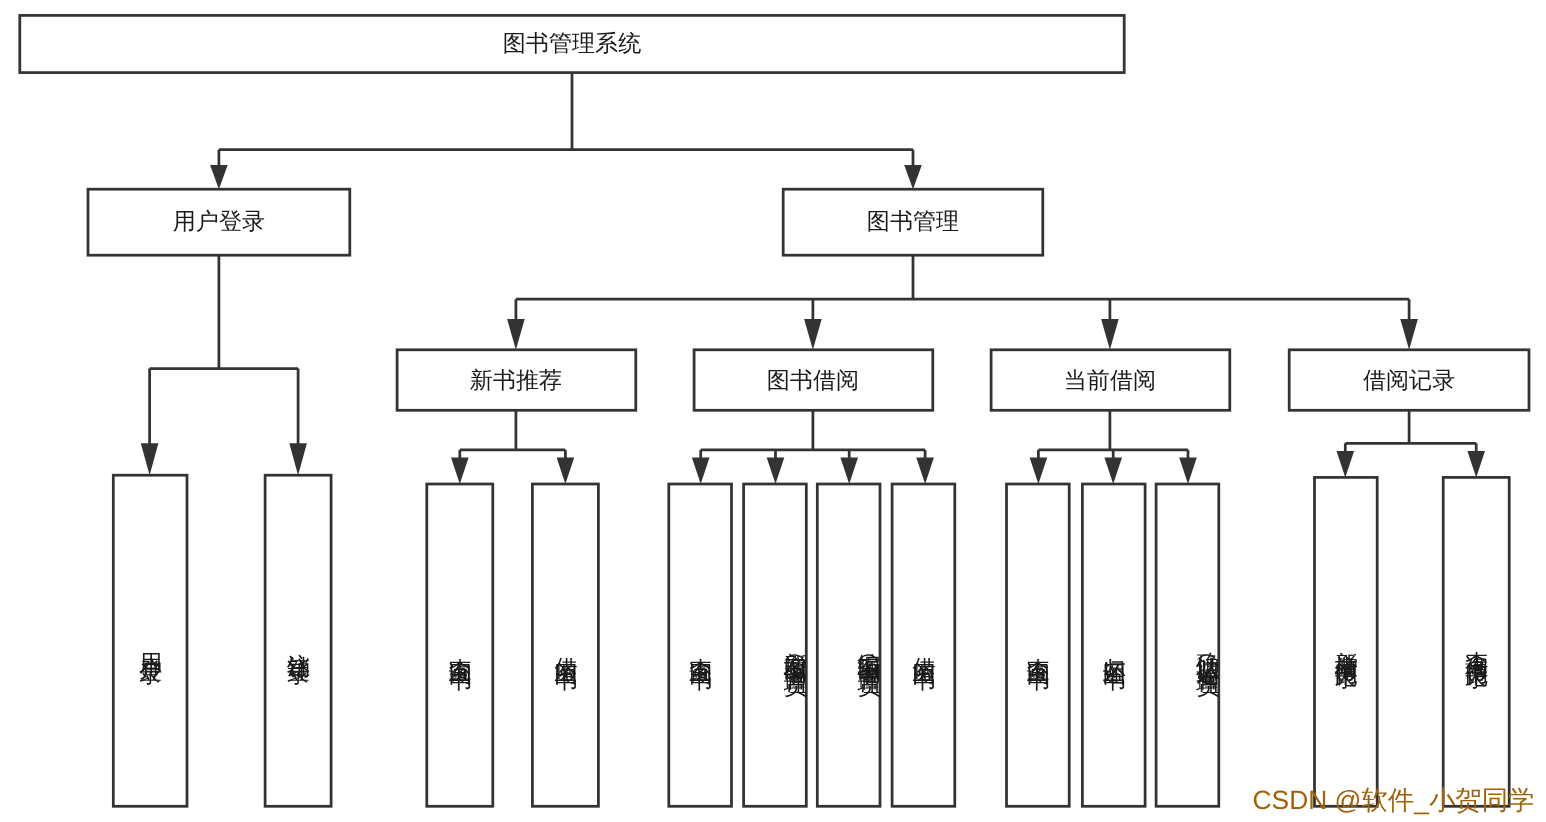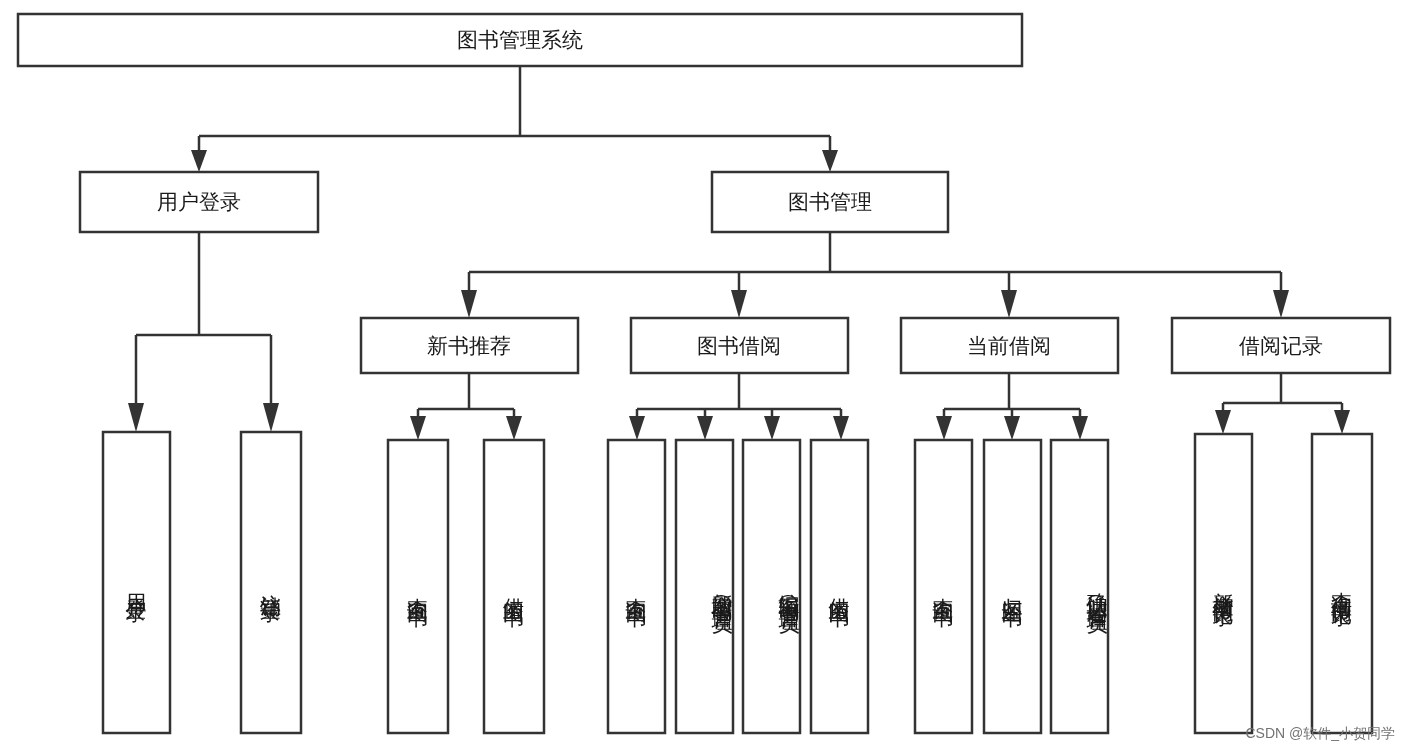--- a/index.html
+++ b/index.html
@@ -38,22 +38,22 @@
   }
   .arrow-head {
     fill: #333333;
     stroke: none;
   }
   .watermark {
     position: absolute;
     right: 10px;
     bottom: 4px;
     font-family: "Liberation Sans", "DejaVu Sans", sans-serif;
-    font-size: 14px;
-    color: #737373;
+    font-size: 24px;
+    color: #a16207;
     white-space: nowrap;
     pointer-events: none;
     user-select: none;
   }
 </style>
 </head>
 <body>
 
 <svg id="diagram" viewBox="0 0 1405 747" xmlns="http://www.w3.org/2000/svg">
 

